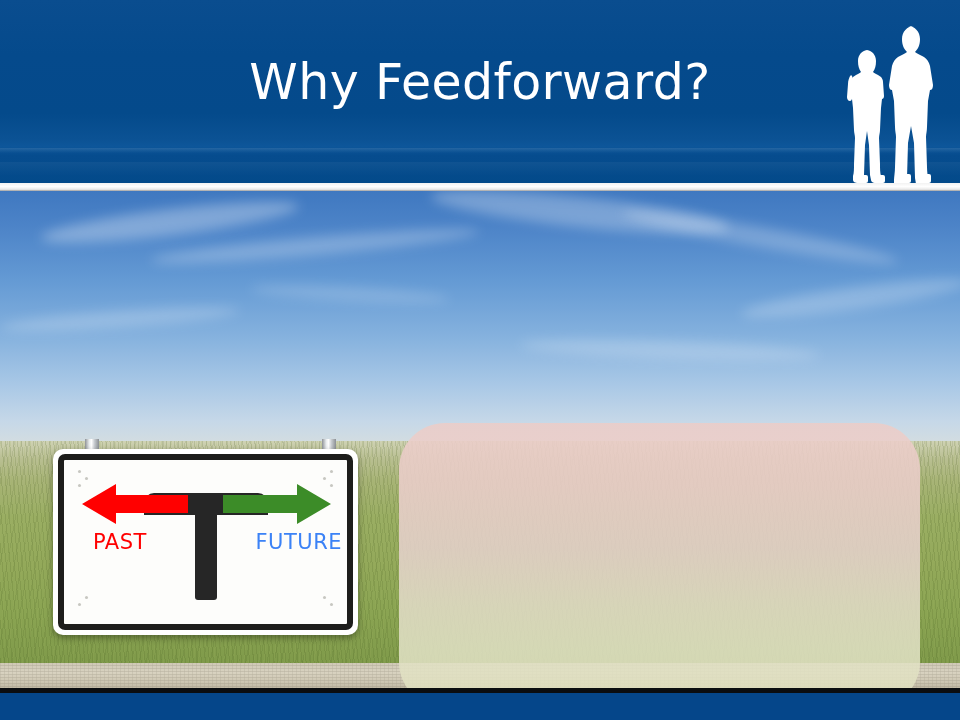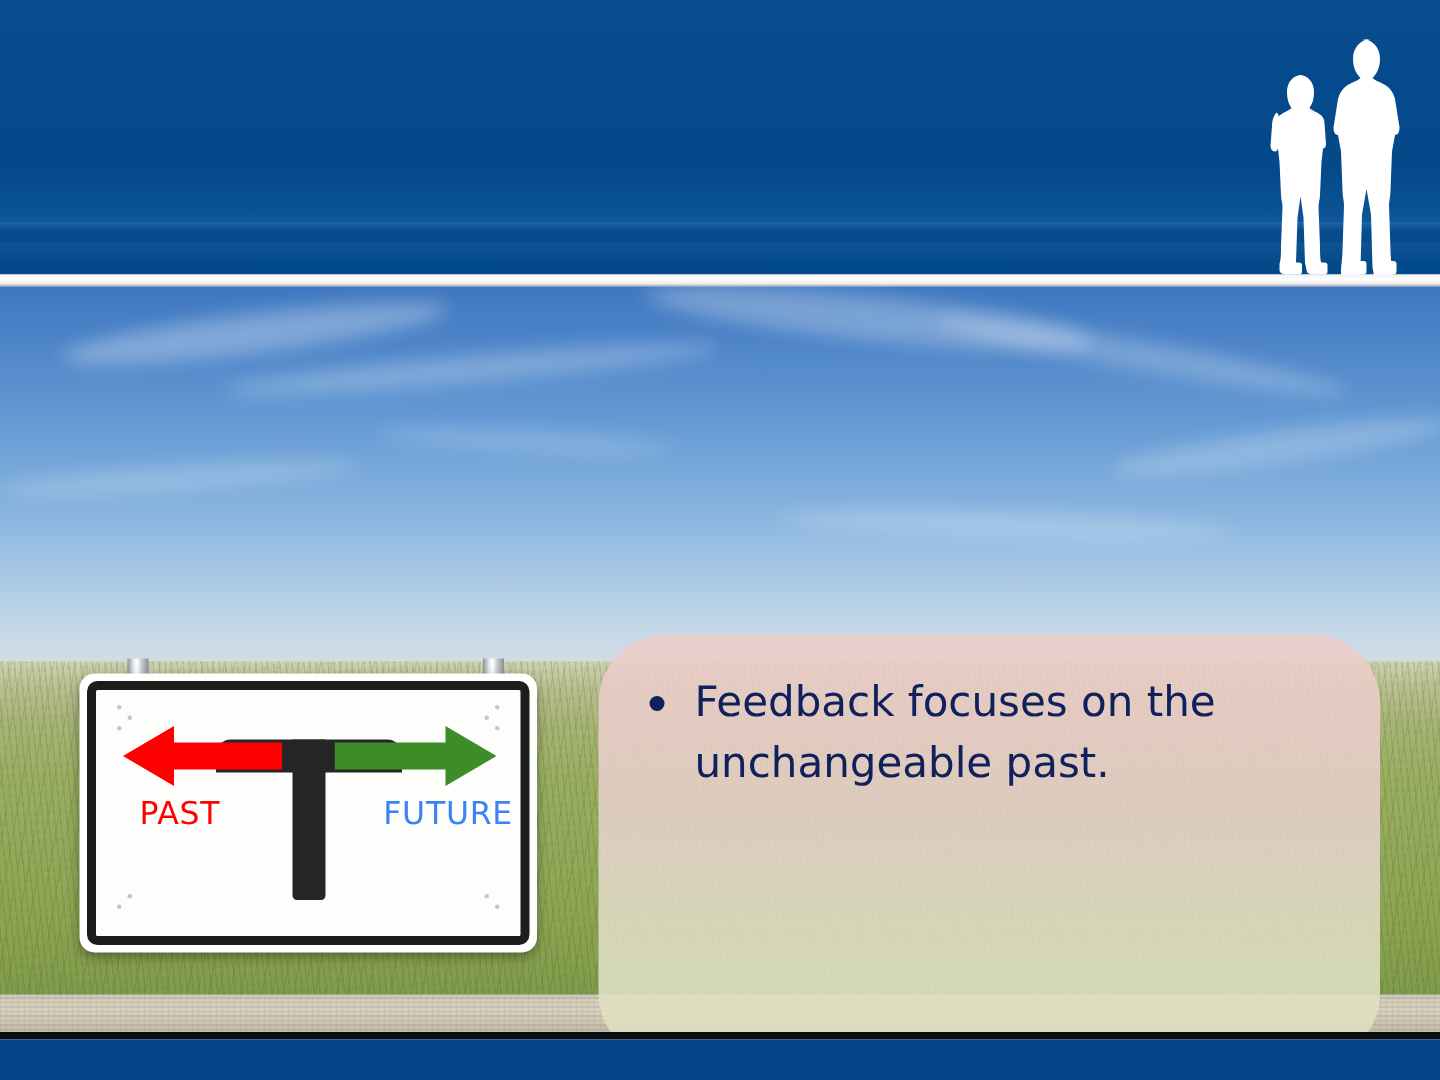--- a/index.html
+++ b/index.html
@@ -296,20 +296,21 @@
 </head>
 <body>
 
 <div class="slide">
 
   <div class="header">
     <div class="header-sheen"></div>
     <div class="header-sheen2"></div>
   </div>
 
+  <div class="slide-title">Why Feedforward?</div>
 
   <div class="people">
     <svg viewBox="0 0 124 172" xmlns="http://www.w3.org/2000/svg" aria-hidden="true">
 
       <g fill="#ffffff">
         <path d="M40 36c-6 0-10 5-10 11 0 5 1 8 3 11-1 1-3 2-5 3l-3 2c-1 1-2 3-2 5l-1 14c0 2 1 3 2 3l1 9 1 22c0 3 1 5 1 8l-1 26c0 4 0 9-1 12l0 4c0 2 2 3 5 3 3 0 5-1 5-3l1-5 1-30 2-14 2 14 1 30 1 5c0 2 2 3 5 3 3 0 5-1 5-3l0-4c-1-3-1-8-1-12l-1-26c0-3 1-5 1-8l1-22 1-9c1 0 2-1 2-3l-1-14c0-2-1-4-2-5l-3-2c-2-1-4-2-5-3 2-3 3-6 3-11 0-6-4-11-10-11z"></path>
         <path d="M23 61c-2 2-3 6-3 9l-1 13c0 2 1 4 3 4 1 0 2-1 2-3l1-13c0-3 0-7-1-9z"></path>
         <rect x="28" y="161" width="12" height="8" rx="2"></rect>
         <rect x="45" y="161" width="12" height="8" rx="2"></rect>
       </g>
@@ -373,21 +374,20 @@
           </svg>
         </div>
 
         <div class="arrow-label past">PAST</div>
         <div class="arrow-label future">FUTURE</div>
       </div>
     </div>
 
     <div class="textcard">
       <ul class="bullet-list">
-        <li class="bullet-item">Feedback focuses on the unchangeable past.</li>
       </ul>
     </div>
 
   </div>
 
   <div class="footer-rule"></div>
   <div class="footer-bar"></div>
 
 </div>
 

